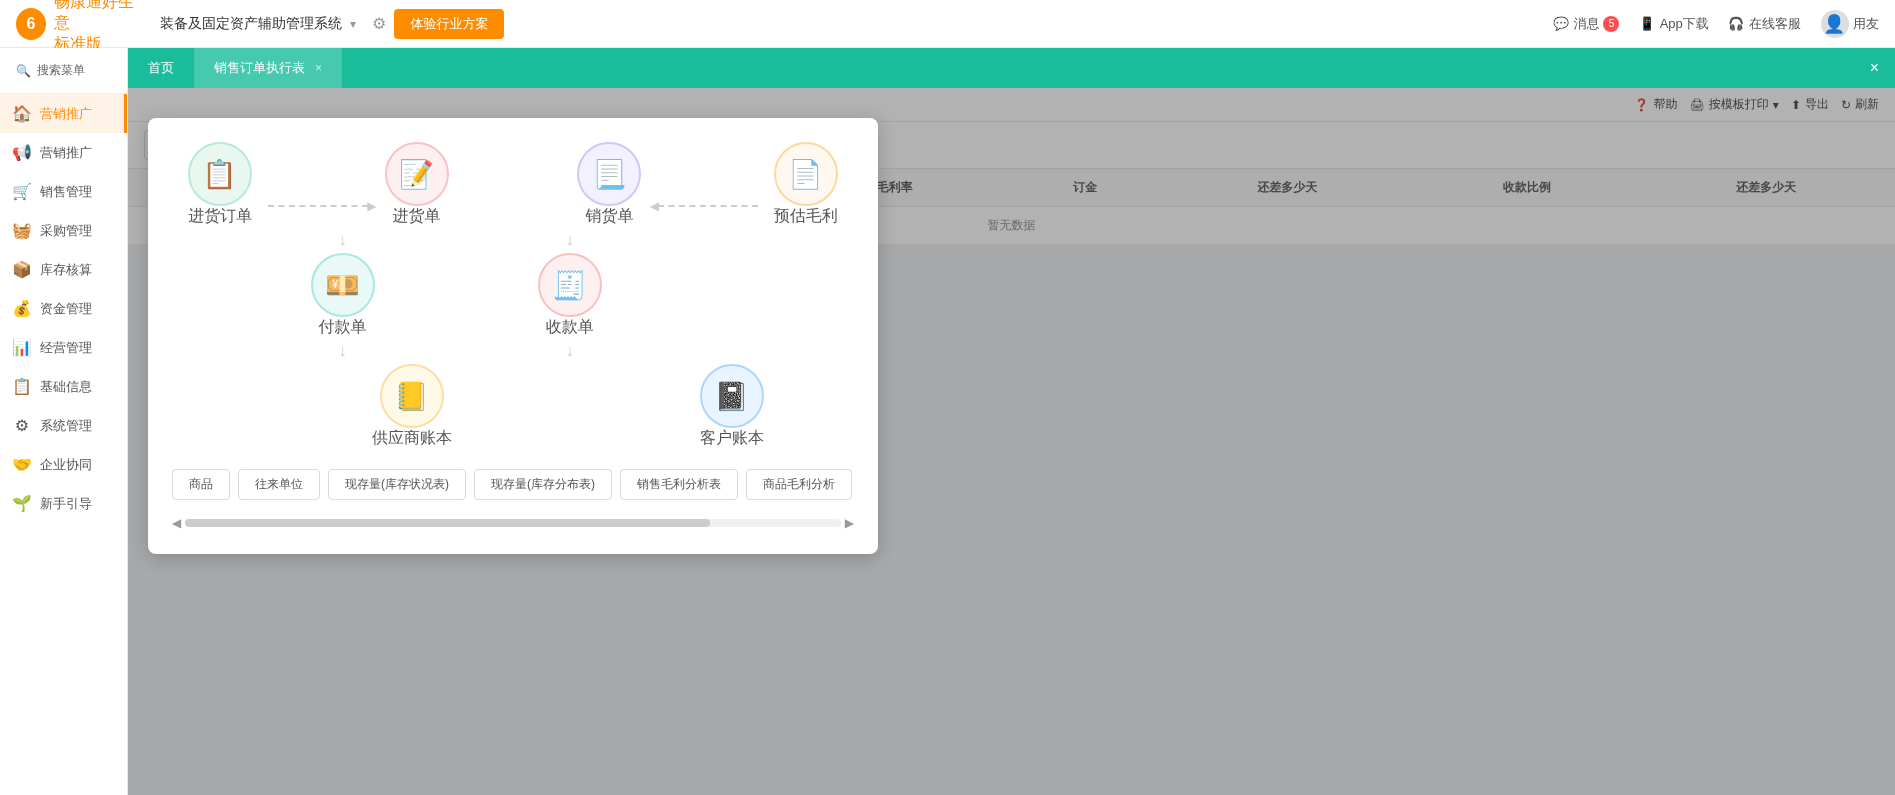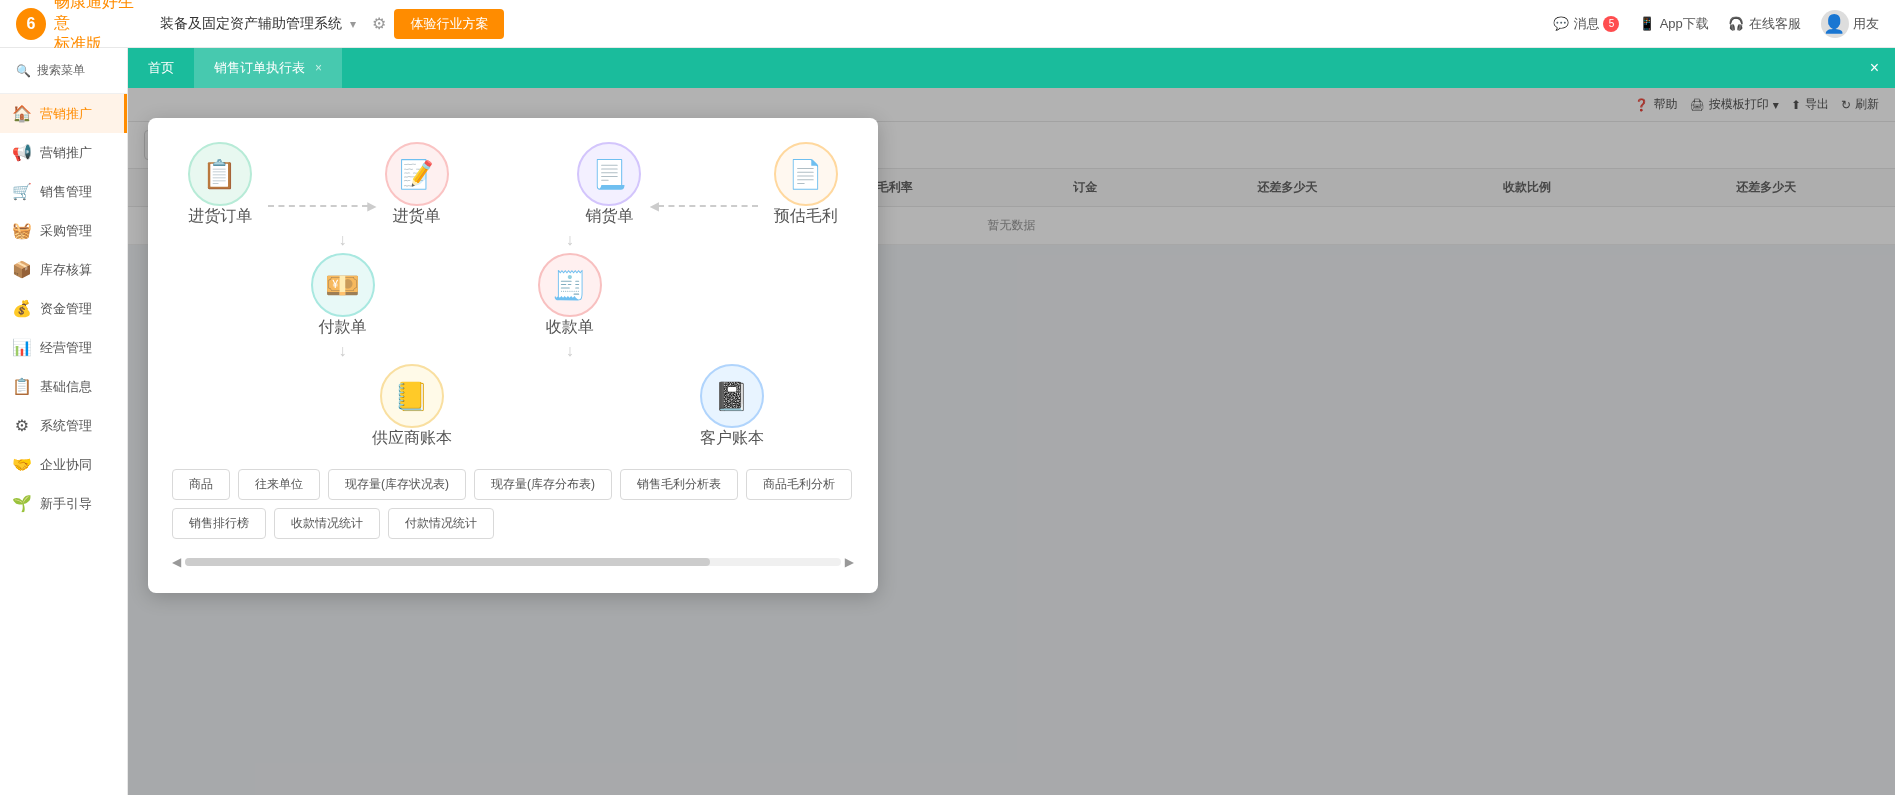--- a/index.html
+++ b/index.html
@@ -356,25 +356,20 @@
 
             <div class="common-functions">
               <div class="cf-buttons">
                 <button class="cf-btn">商品</button>
                 <button class="cf-btn">往来单位</button>
                 <button class="cf-btn">现存量(库存状况表)</button>
                 <button class="cf-btn">现存量(库存分布表)</button>
                 <button class="cf-btn">销售毛利分析表</button>
                 <button class="cf-btn">商品毛利分析</button>
               </div>
-              <div class="cf-buttons" style="margin-top:8px;">
-                <button class="cf-btn">销售排行榜</button>
-                <button class="cf-btn">收款情况统计</button>
-                <button class="cf-btn">付款情况统计</button>
-              </div>
             </div>
 
             <div class="modal-scroll" style="margin-top:16px;">
               <span class="scroll-arrow">◀</span>
               <div class="scroll-track">
                 <div class="scroll-thumb"></div>
               </div>
               <span class="scroll-arrow">▶</span>
             </div>
           </div>

